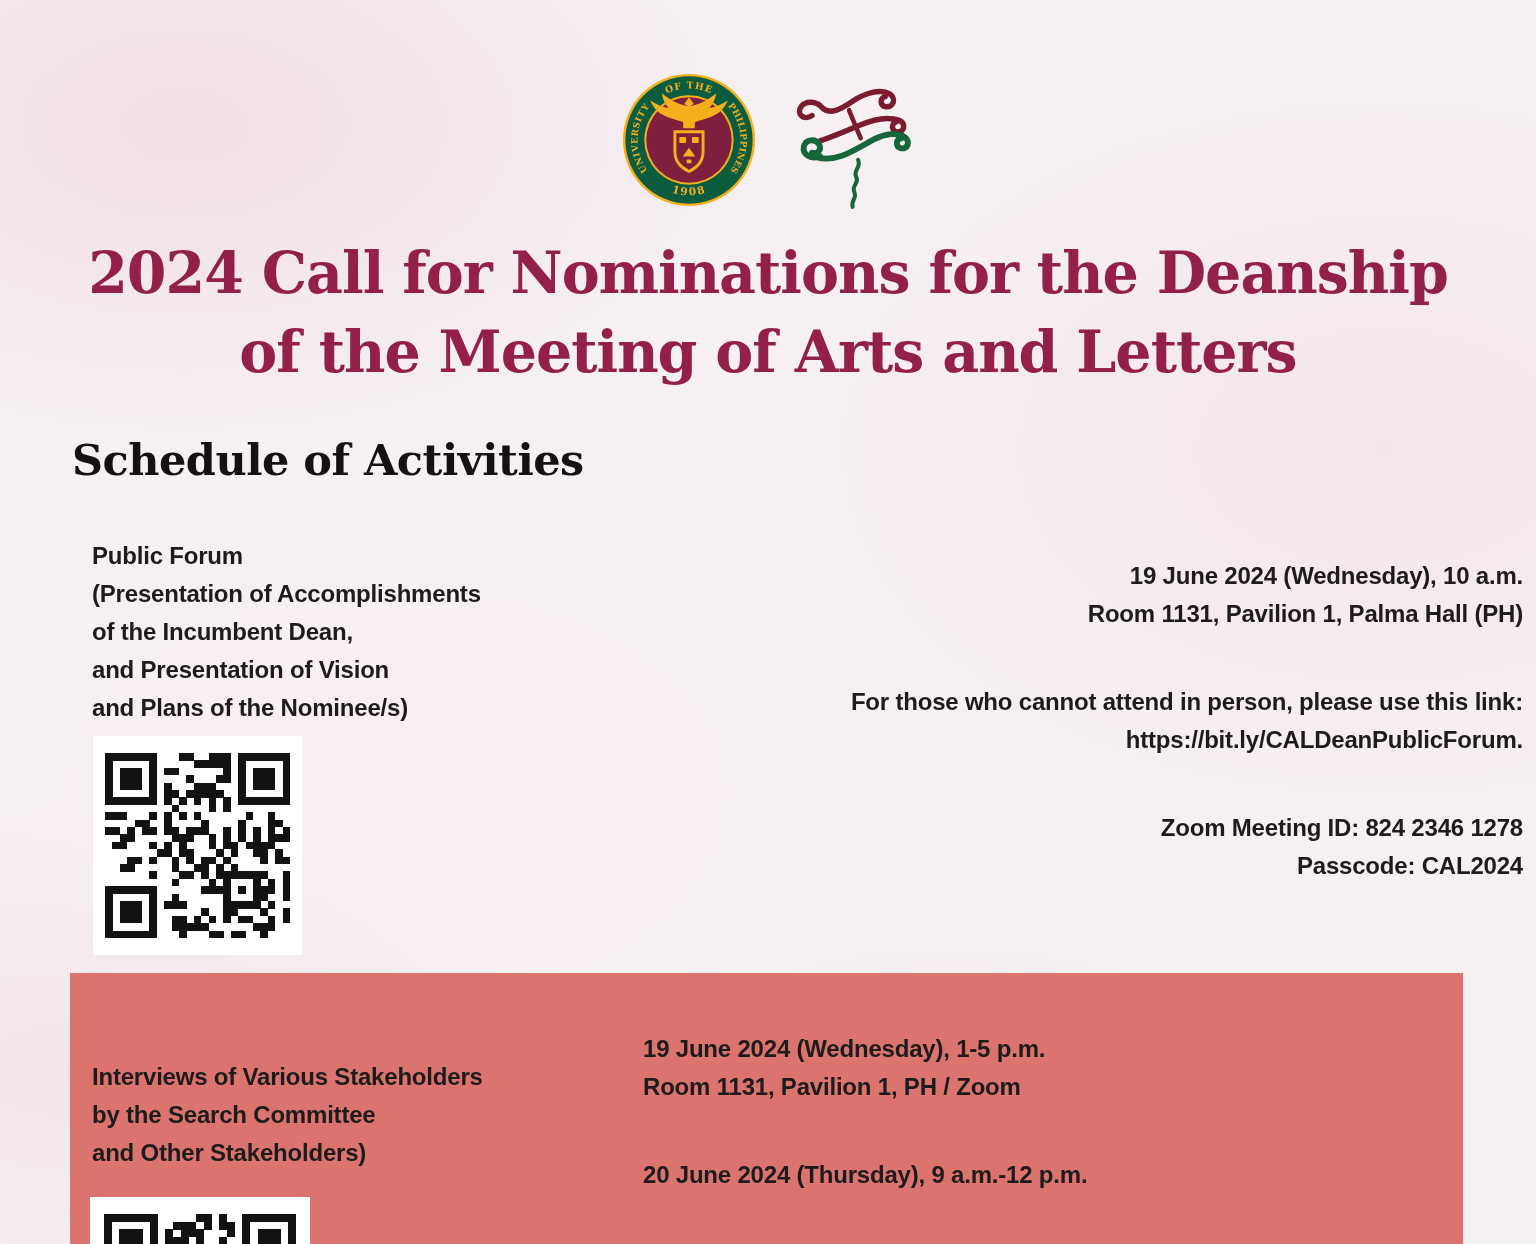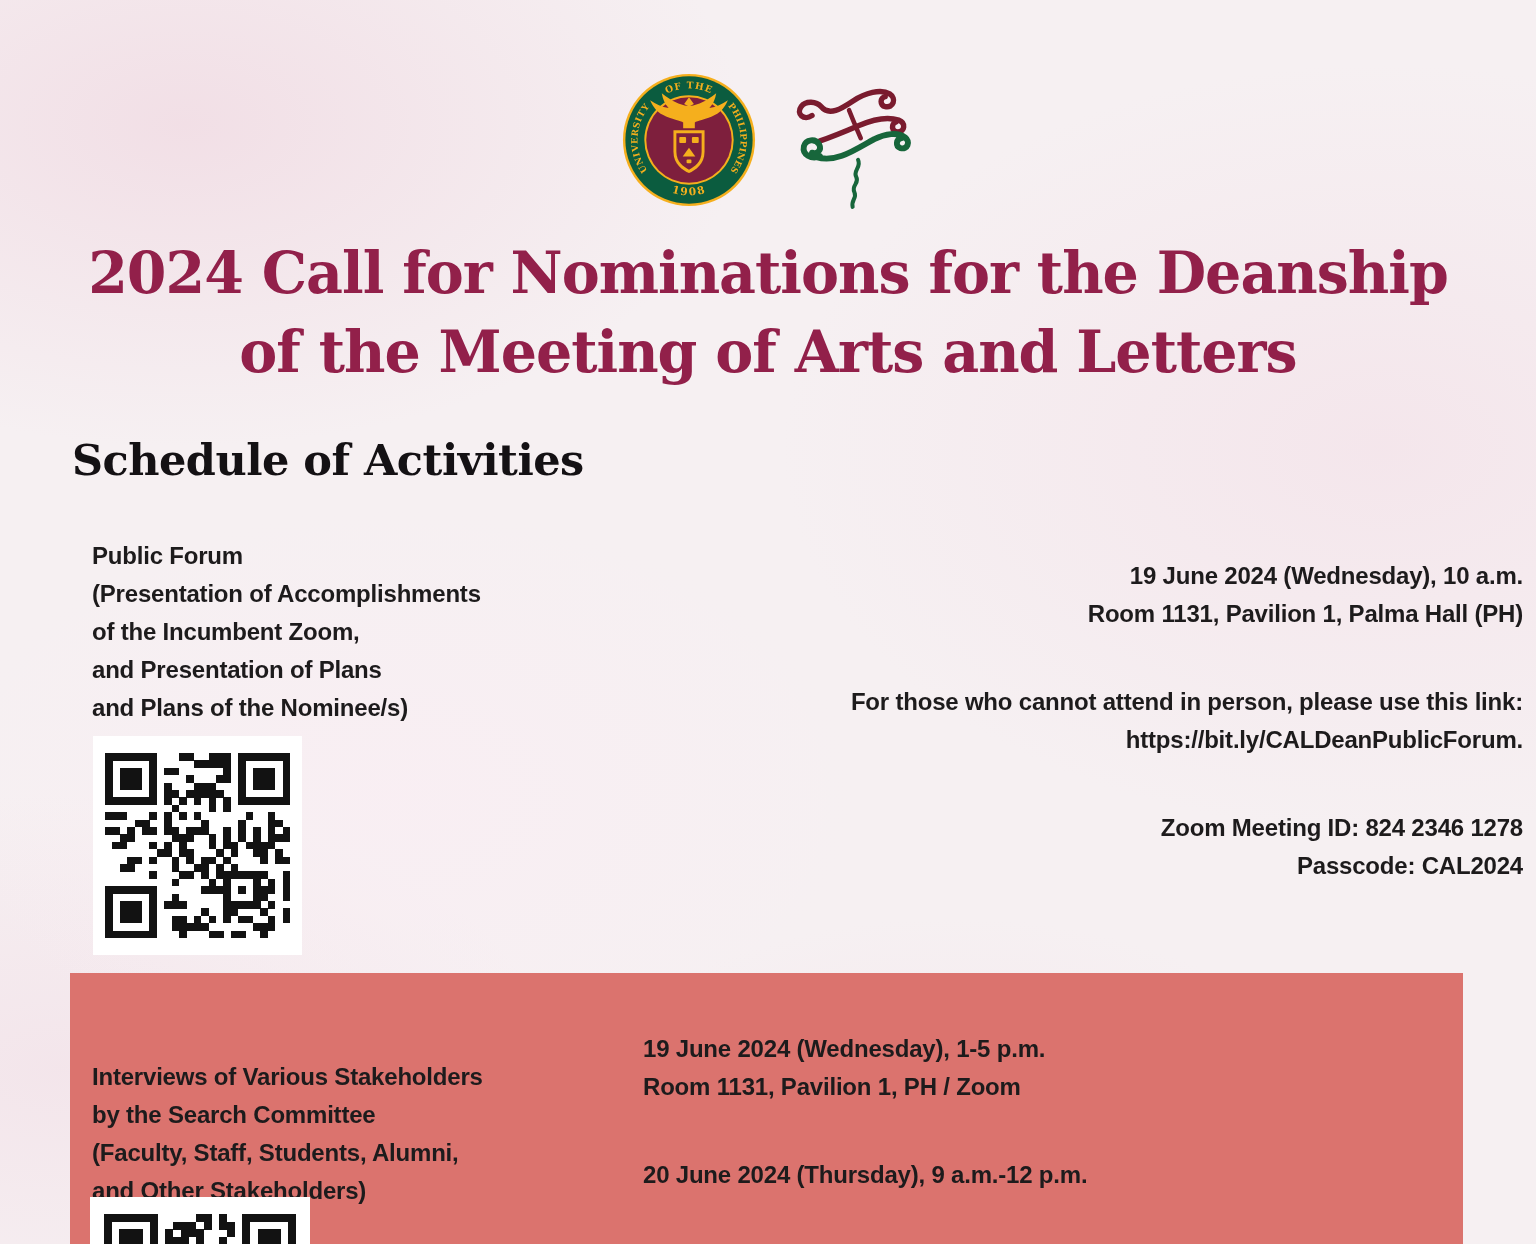--- a/index.html
+++ b/index.html
@@ -134,22 +134,22 @@
   <h1 class="title" style="color: rgb(146, 32, 74);">
     <div>2024 Call for Nominations for the Deanship</div>
     <div>of the Meeting of Arts and Letters</div>
   </h1>
 
   <h2 class="section-heading">Schedule of Activities</h2>
 
   <div class="cell row1-left">
     <div class="line">Public Forum</div>
     <div class="line">(Presentation of Accomplishments</div>
-    <div class="line">of the Incumbent Zoom,</div>
-    <div class="line">and Presentation of Plans</div>
+    <div class="line">of the Incumbent Dean,</div>
+    <div class="line">and Presentation of Vision</div>
     <div class="line">and Plans of the Nominee/s)</div>
   </div>
 
   <div class="cell row1-right">
     <div class="group">
       <div class="line">19 June 2024 (Wednesday), 10 a.m.</div>
       <div class="line">Room 1131, Pavilion 1, Palma Hall (PH)</div>
     </div>
     <div class="group">
       <div class="line">For those who cannot attend in person, please use this link:</div>
@@ -451,21 +451,20 @@
           <rect x="21" y="24" width="1.04" height="1.04"></rect>
         </g>
       </svg>
     </div>
 
   <div class="band" style="background-color: rgb(219, 115, 110);"></div>
 
   <div class="cell row2-left">
     <div class="line">Interviews of Various Stakeholders</div>
     <div class="line">by the Search Committee</div>
-    <div class="line">(Faculty, Staff, Students, Alumni,</div>
     <div class="line">and Other Stakeholders)</div>
   </div>
 
   <div class="cell row2-right">
     <div class="group">
       <div class="line">19 June 2024 (Wednesday), 1-5 p.m.</div>
       <div class="line">Room 1131, Pavilion 1, PH / Zoom</div>
     </div>
     <div class="group">
       <div class="line">20 June 2024 (Thursday), 9 a.m.-12 p.m.</div>

